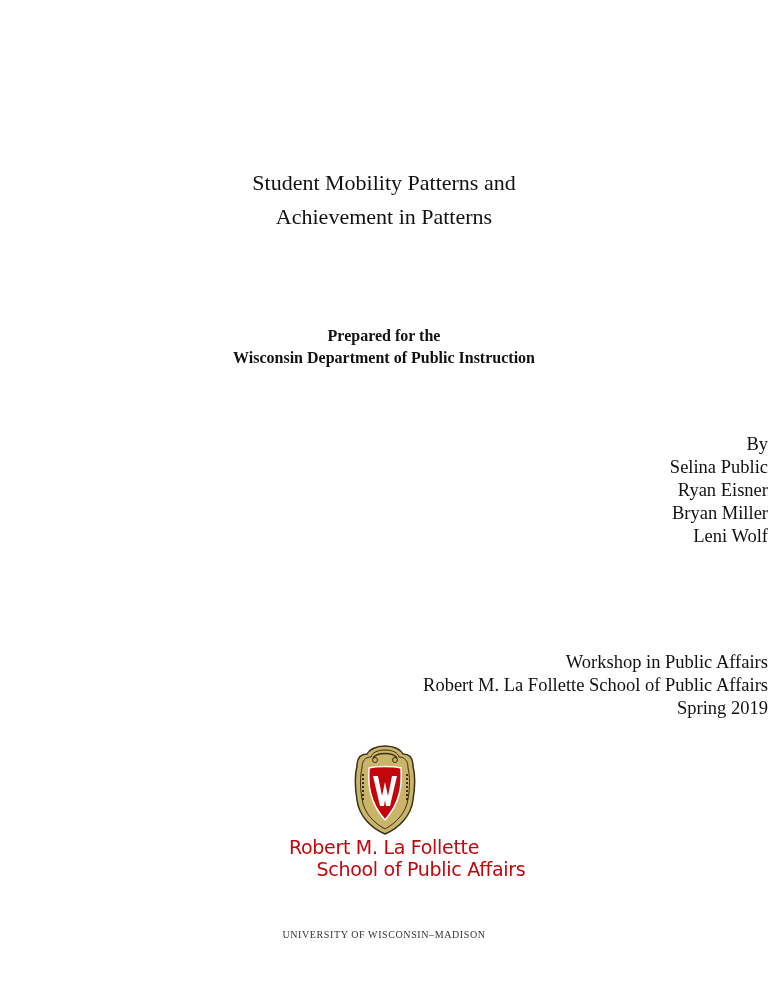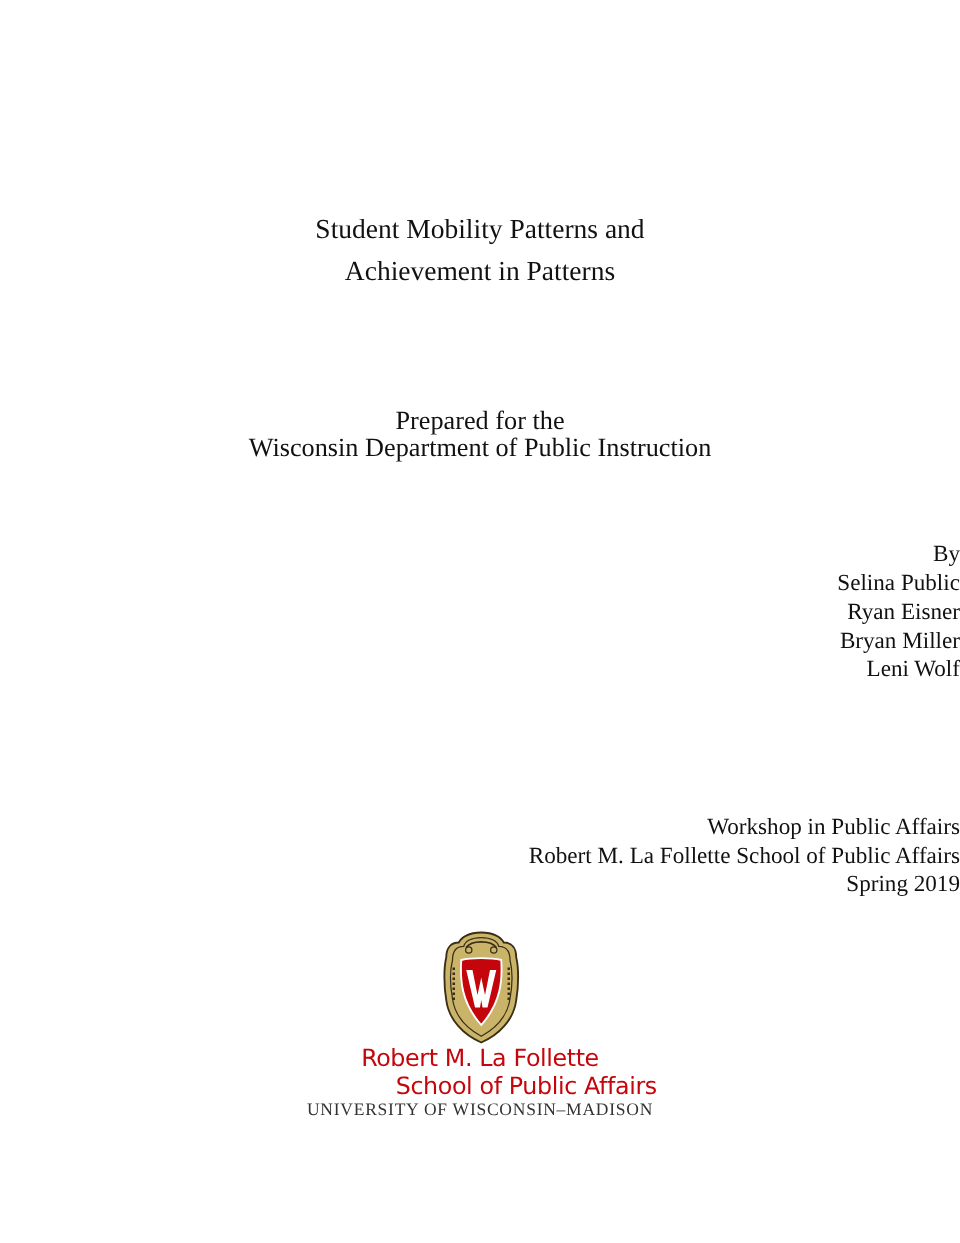--- a/index.html
+++ b/index.html
@@ -1,28 +1,28 @@
 <!DOCTYPE html>
 <html><head>
 <meta charset="utf-8">
 <style>
   html, body { margin: 0; padding: 0; background: #ffffff; }
   body { width: 768px; height: 994px; position: relative; overflow: hidden;
          font-family: "Liberation Serif", "DejaVu Serif", serif; color: #111; }
   .line { position: absolute; left: 0; width: 768px; text-align: center; white-space: nowrap; }
   .title { font-weight: normal; font-size: 22px; line-height: 34px; }
-  .bold18 { font-weight: normal; font-size: 21px; line-height: 22px; }
+  .bold18 { font-weight: bold; font-size: 16px; line-height: 22px; }
   .reg18 { font-size: 18.5px; line-height: 22px; text-align: right; }
   .crest { position: absolute; left: 353px; top: 744px; width: 64px; height: 92px; }
   .logo-text { position: absolute; left: 0; width: 768px; text-align: center;
                font-family: "DejaVu Sans", "Liberation Sans", sans-serif; color: #c5050c; white-space: nowrap; }
   .logo1 { top: 836px; font-size: 19px; line-height: 22px; letter-spacing: -0.3px; }
   .logo2 { top: 858px; font-size: 19px; line-height: 22px; letter-spacing: -0.3px; margin-left: 37px; }
-  .logo3 { top: 882px; font-family: "Liberation Serif", "DejaVu Serif", serif; color: #333;
-           font-size: 14px; line-height: 14px; letter-spacing: 0.6px; }
+  .logo3 { top: 928px; font-family: "Liberation Serif", "DejaVu Serif", serif; color: #333;
+           font-size: 10px; line-height: 14px; letter-spacing: 0.6px; }
 </style>
 </head>
 <body>
 
 <div>
 
   <div>
     <div class="line title" style="top:166px">Student Mobility Patterns and</div>
     <div class="line title" style="top:200px">Achievement in Patterns</div>
   </div>

